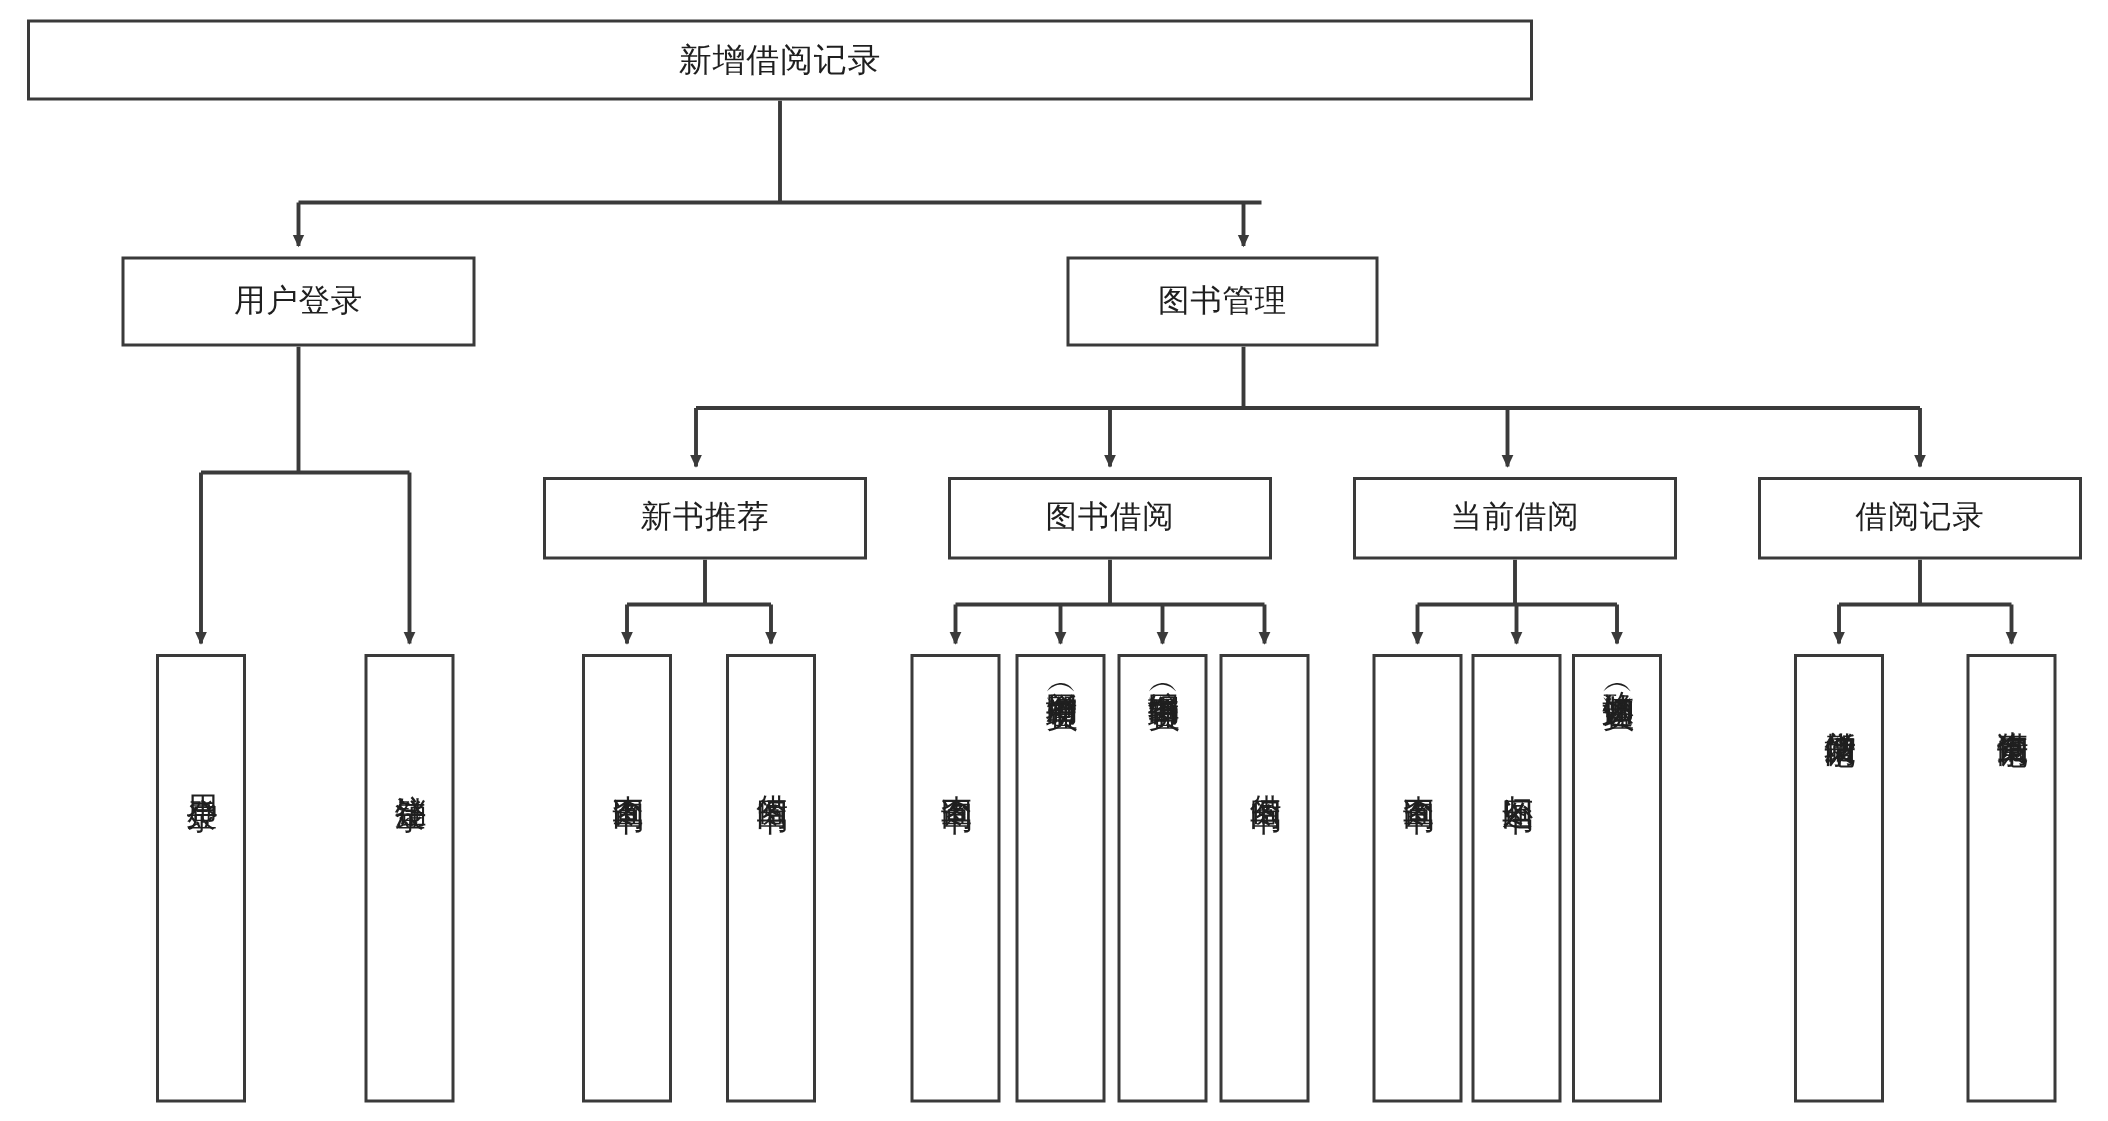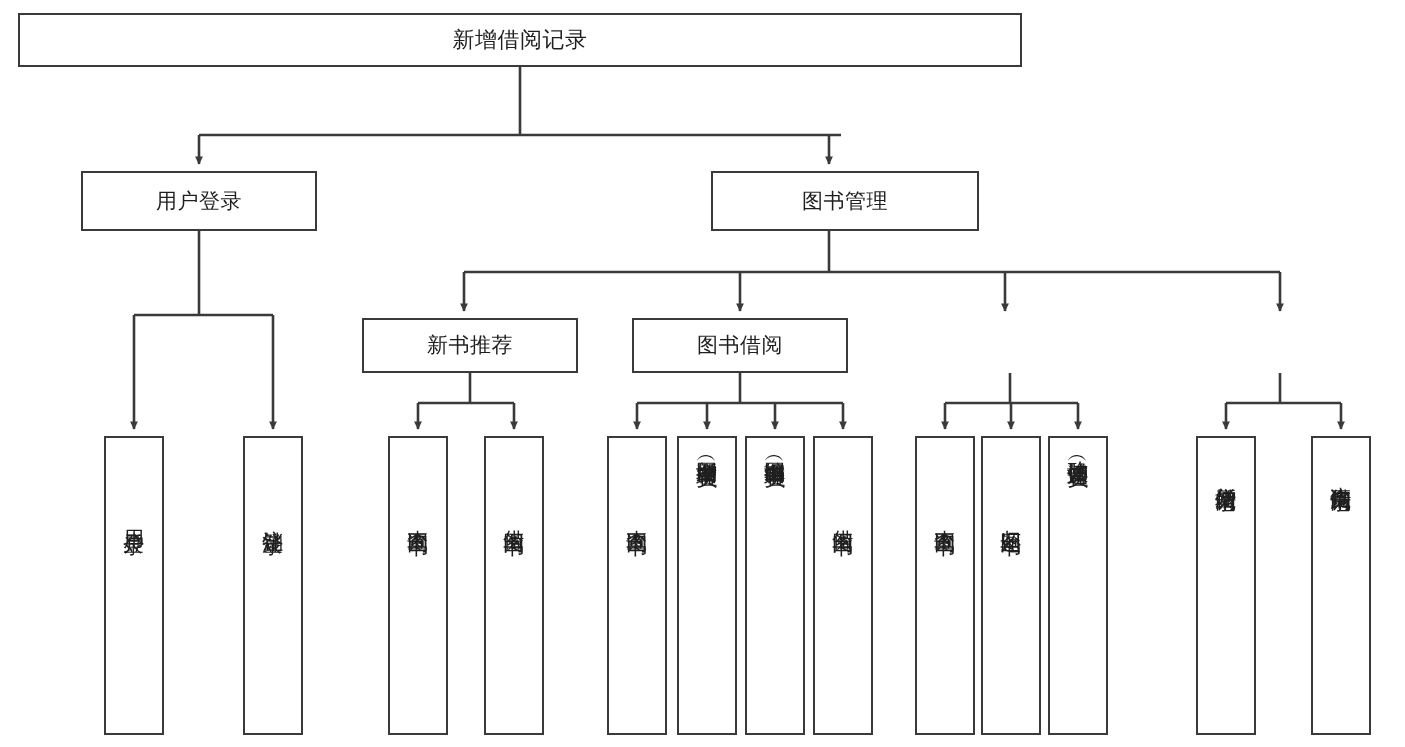--- a/index.html
+++ b/index.html
@@ -133,30 +133,36 @@
     </g>
   </svg>
 
   <div class="node h root" style="left:18px; top:13px; width:1004px; height:54px;">
     <span class="label">新增借阅记录</span>
   </div>
 
   <div class="node h" style="left:81px; top:171px; width:236px; height:60px;">
     <span class="label">用户登录</span>
   </div>
-  <div class="node h" style="left:711px; top:171px; width:268px; height:60px;">
+  <div class="node h" style="left:711px; top:171px; width:208px; height:60px;">
     <span class="label">图书管理</span>
   </div>
 
   <div class="node h" style="left:362px; top:318px; width:216px; height:55px;">
     <span class="label">新书推荐</span>
   </div>
   <div class="node h" style="left:632px; top:318px; width:216px; height:55px;">
     <span class="label">图书借阅</span>
   </div>
+  <div class="node h" style="left:902px; top:318px; width:216px; height:55px;">
+    <span class="label">当前借阅</span>
+  </div>
+  <div class="node h" style="left:1172px; top:318px; width:216px; height:55px;">
+    <span class="label">借阅记录</span>
+  </div>
 
   <div class="node v" style="left:104px; top:436px; width:60px; height:299px; padding-top:75px;">
     <span class="label">用户登录</span>
   </div>
   <div class="node v" style="left:243px; top:436px; width:60px; height:299px; padding-top:75px;">
     <span class="label">注销登录</span>
   </div>
 
   <div class="node v" style="left:388px; top:436px; width:60px; height:299px; padding-top:75px;">
     <span class="label">查询图书</span>

